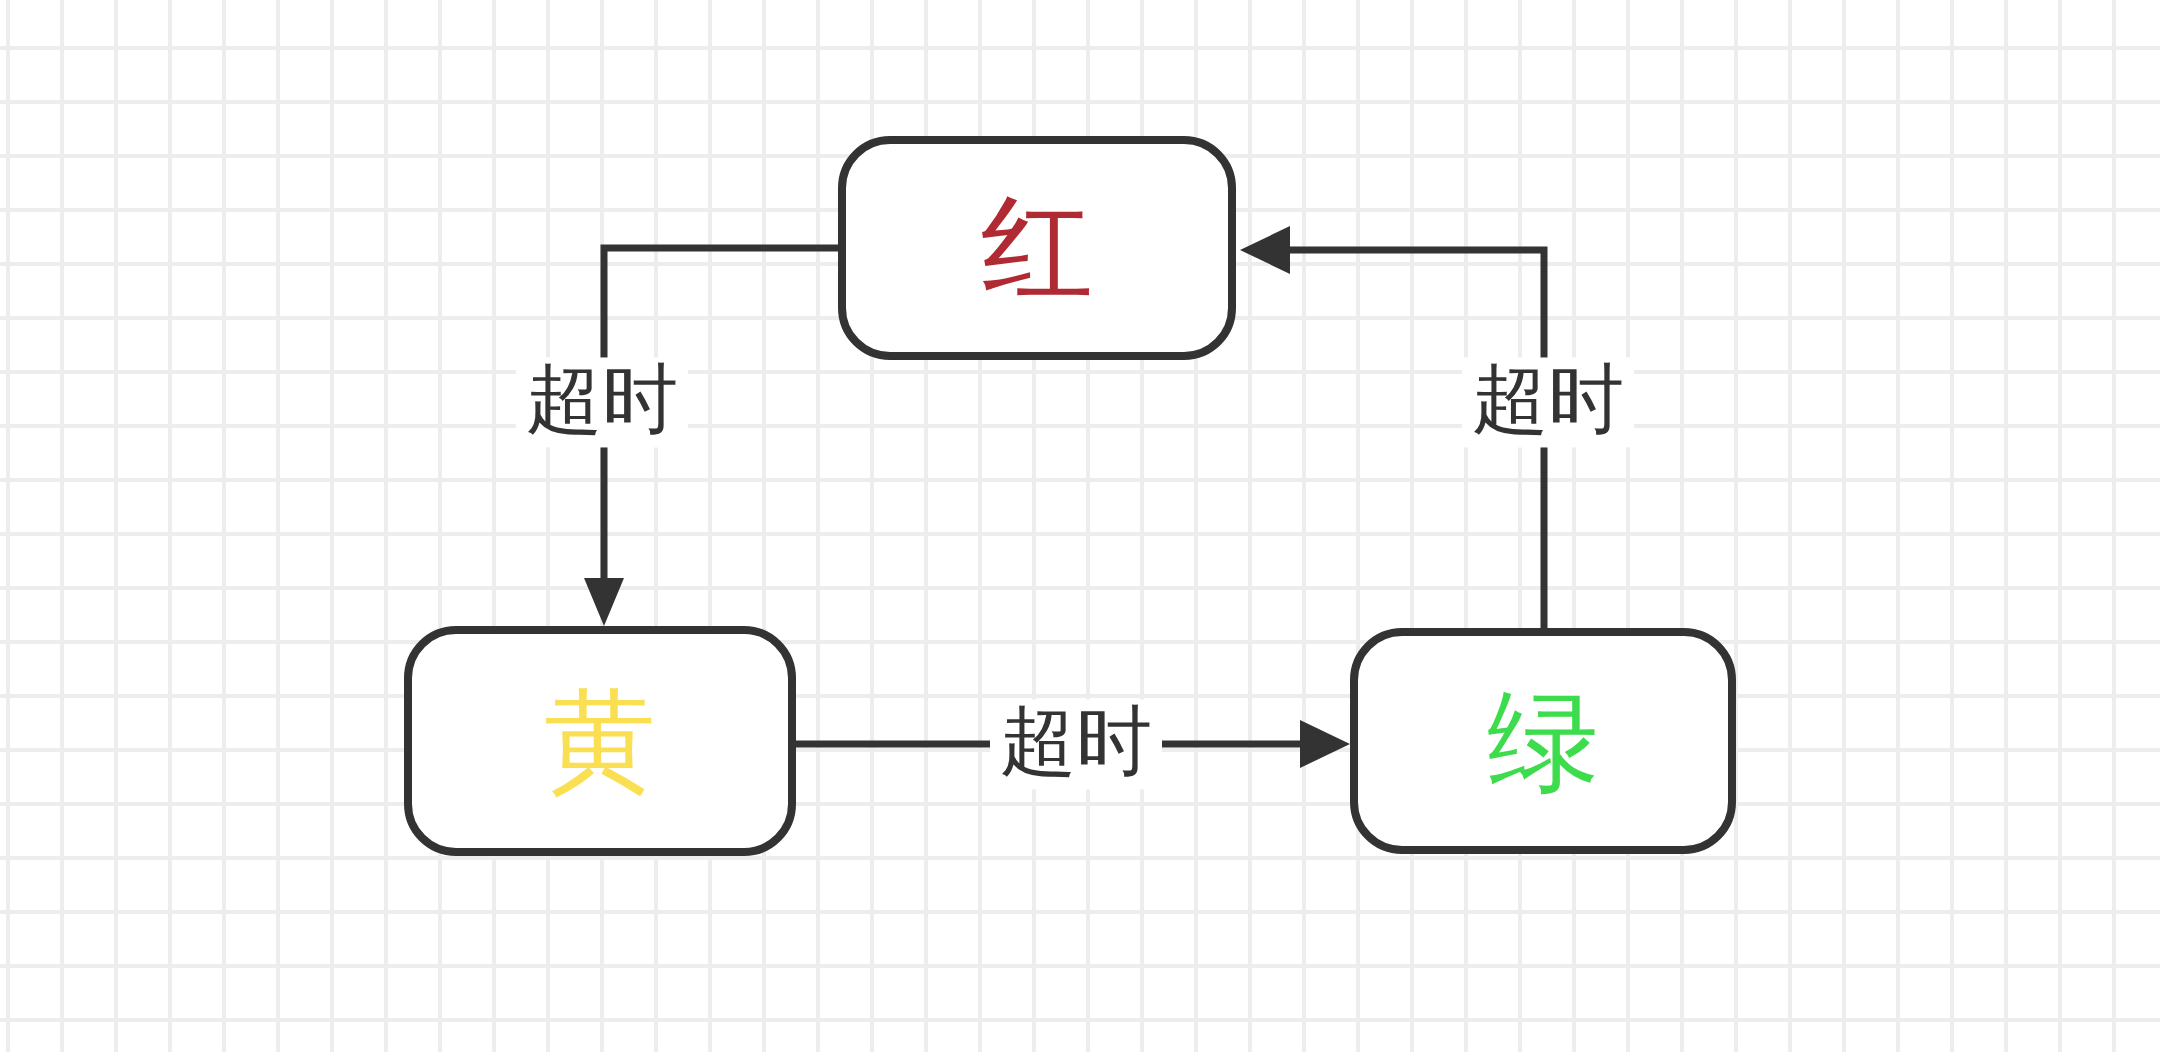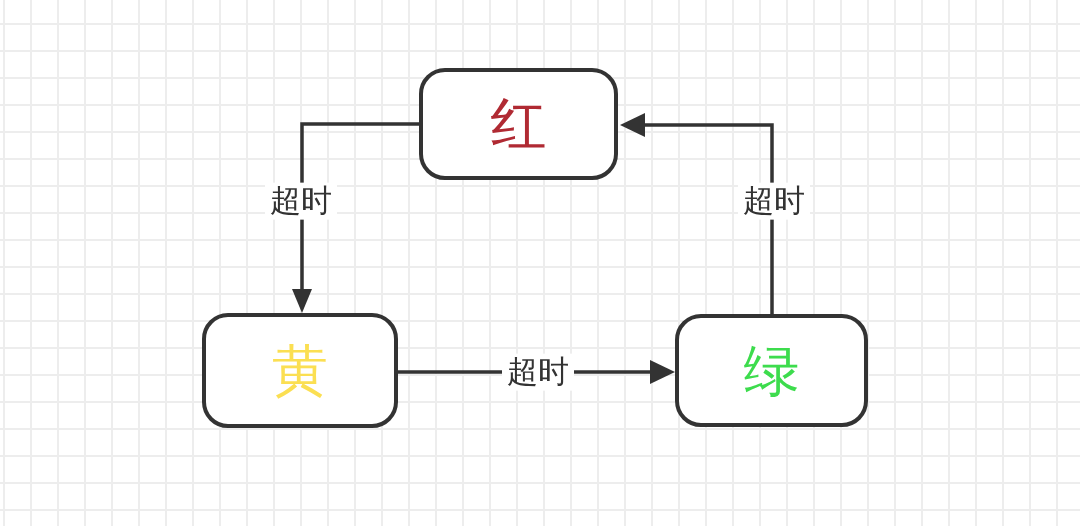--- a/index.html
+++ b/index.html
@@ -42,21 +42,21 @@
     justify-content: center;
   }
   .node-label {
     font-size: 56px;
     line-height: 1;
     user-select: none;
   }
   .edge-label {
     position: absolute;
     transform: translate(-50%, -50%);
-    font-size: 31px;
+    font-size: 38px;
     line-height: 1.12;
     padding: 1px 5px;
     white-space: nowrap;
     user-select: none;
   }
 </style>
 </head>
 <body>
 
 <div class="canvas" style="background-color: rgb(255, 255, 255);">

